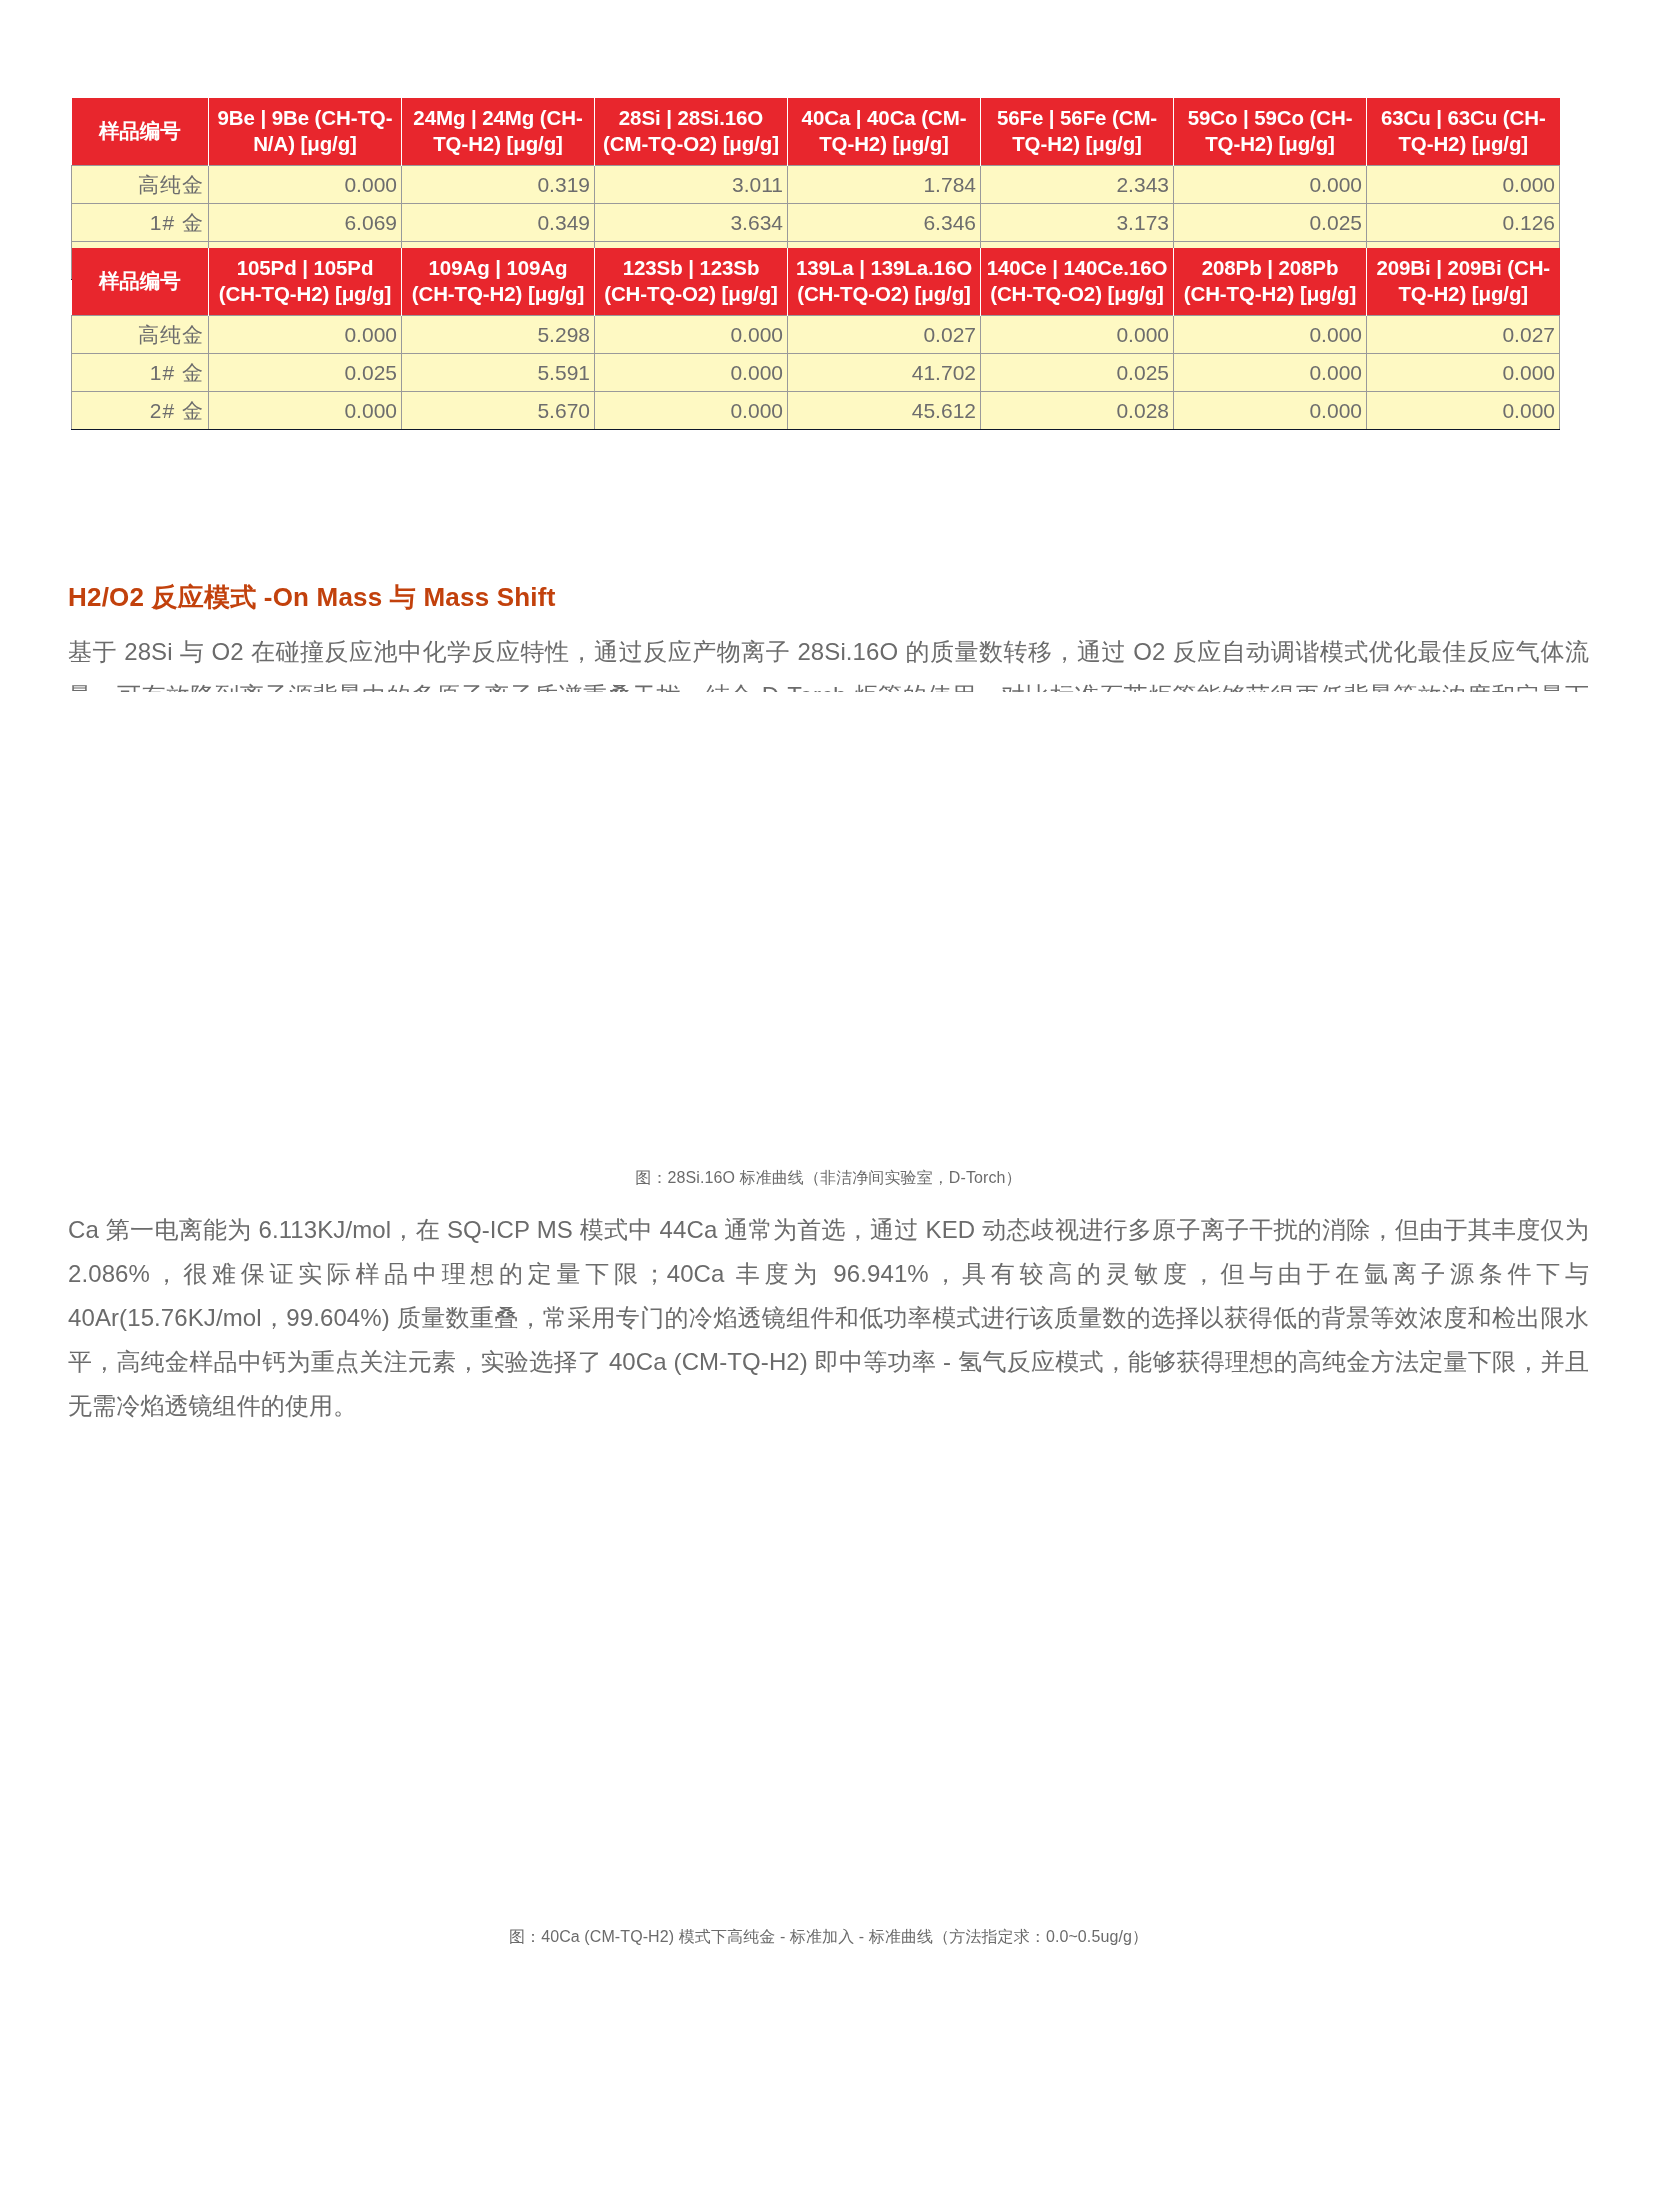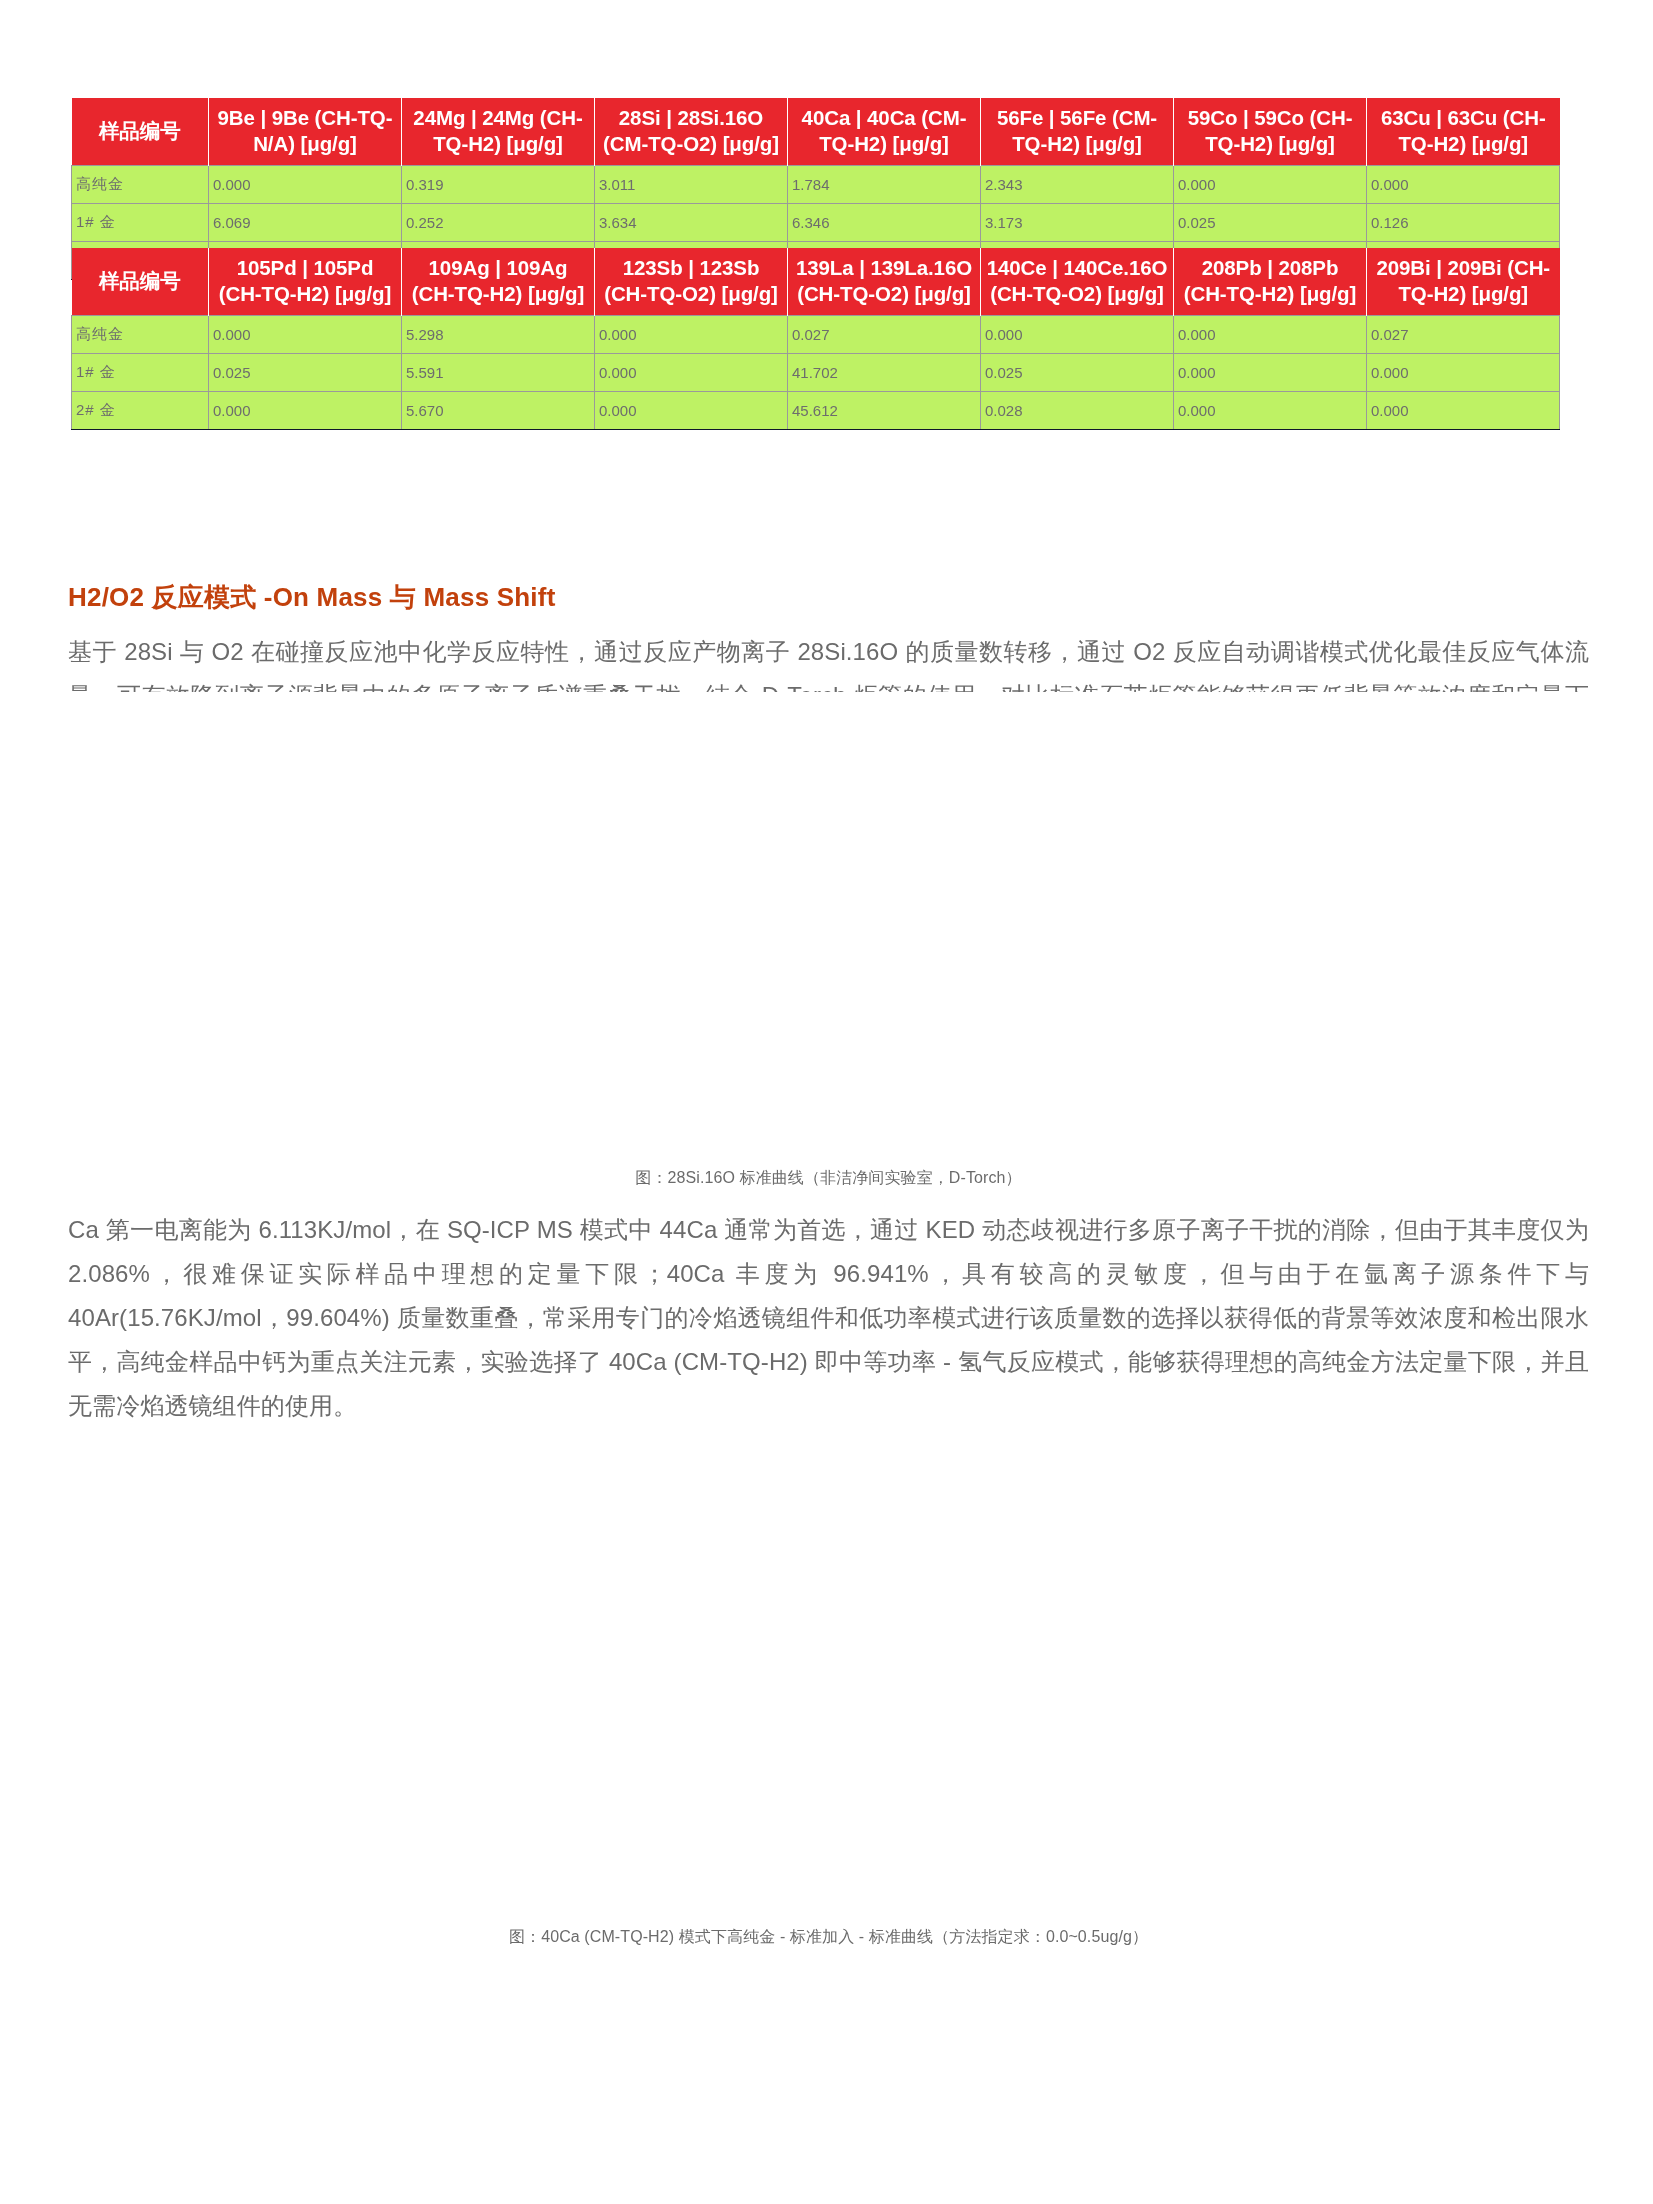--- a/index.html
+++ b/index.html
@@ -49,24 +49,24 @@
     border-bottom: none;
     letter-spacing: -0.1px;
   }
   .data-table th.sample-col {
     border-left: none;
   }
   .data-table th:last-child {
     border-right: none;
   }
   .data-table td {
-    background: #bef264;
+    background: #fef9c3;
     color: #6d6d6d;
-    font-size: 15px;
-    text-align: left;
+    font-size: 21px;
+    text-align: right;
     vertical-align: middle;
     height: 37px;
     padding: 0 4px;
     border: 1px solid #9a9a9a;
     font-weight: 400;
   }
   .data-table td.sample-col {
     border-left: 1px solid #9a9a9a;
     letter-spacing: 1px;
   }
@@ -160,21 +160,21 @@
         <td>0.319</td>
         <td>3.011</td>
         <td>1.784</td>
         <td>2.343</td>
         <td>0.000</td>
         <td>0.000</td>
       </tr>
       <tr>
         <td class="sample-col">1# 金</td>
         <td>6.069</td>
-        <td>0.252</td>
+        <td>0.349</td>
         <td>3.634</td>
         <td>6.346</td>
         <td>3.173</td>
         <td>0.025</td>
         <td>0.126</td>
       </tr>
       <tr class="row-last">
         <td class="sample-col">2# 金</td>
         <td>10.006</td>
         <td>0.334</td>

